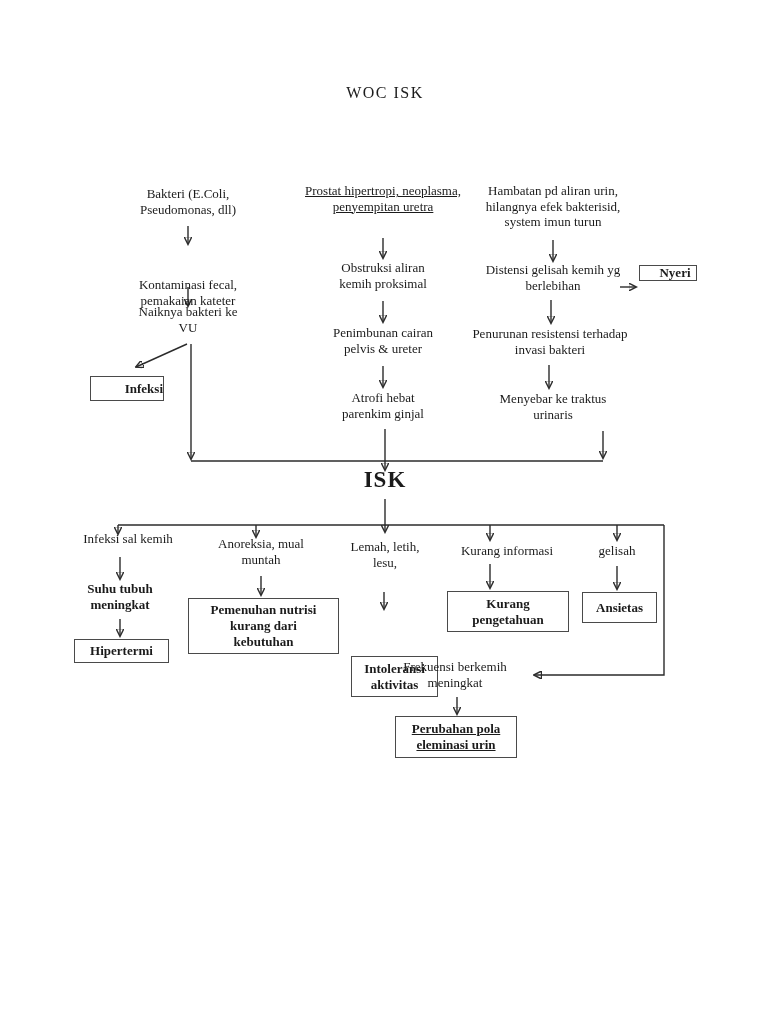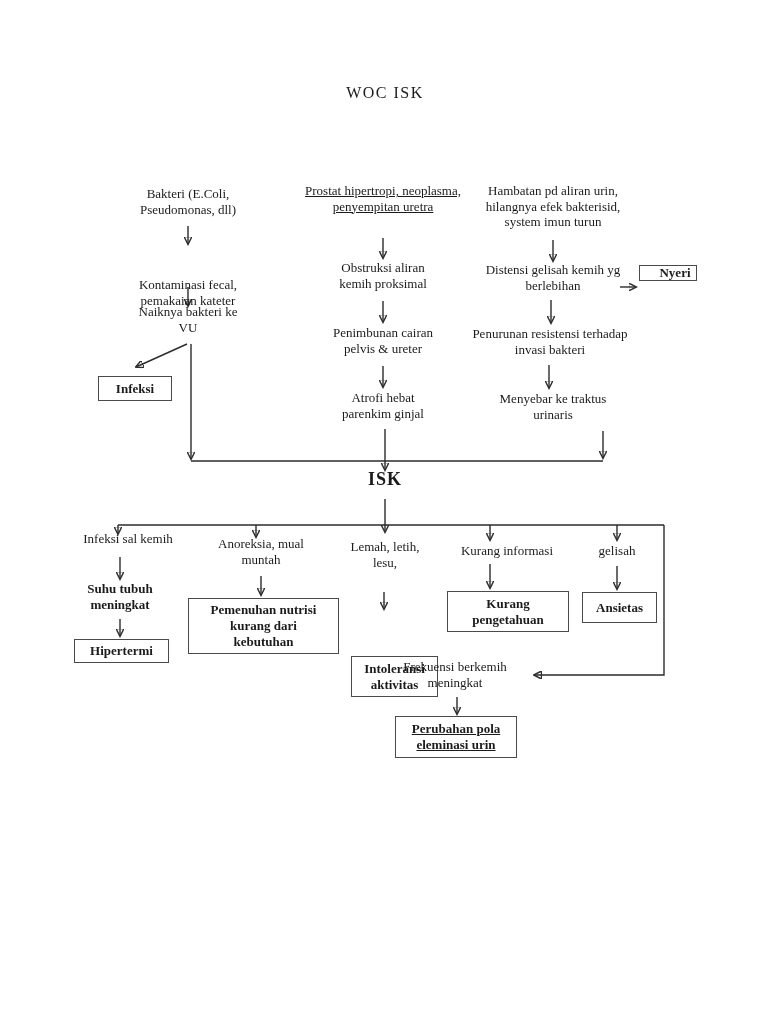--- a/index.html
+++ b/index.html
@@ -22,21 +22,21 @@
   }
   .node{
     position:absolute;
     font-size:13px;
     line-height:15.5px;
     text-align:center;
     white-space:pre-line;
   }
   .isk-node{
     font-weight:bold;
-    font-size:18px;
+    font-size:23px;
     letter-spacing:1px;
   }
   .box{
     position:absolute;
     border:1.5px solid #4a4a4a;
     background:#ffffff;
     display:flex;
     align-items:center;
     justify-content:center;
     text-align:center;
@@ -102,21 +102,21 @@
   </svg>
 
   <div class="title" style="left:300px;top:84px;width:170px;">WOC ISK</div>
 
   <div class="node" style="left:98px;top:186px;width:180px;">Bakteri (E.Coli,
 Pseudomonas, dll)</div>
   <div class="node" style="left:98px;top:245px;width:180px;margin-top:32px;">Kontaminasi fecal,
 pemakaian kateter</div>
   <div class="node" style="left:98px;top:304px;width:180px;">Naiknya bakteri ke
 VU</div>
-  <div class="box" style="left:98px;top:376px;width:74px;height:25px;">
+  <div class="box" style="left:90px;top:376px;width:74px;height:25px;justify-content:flex-end;">
     <span class="box-label">Infeksi</span>
   </div>
 
   <div class="node" style="left:288px;top:183px;width:190px;text-decoration:underline;">Prostat hipertropi, neoplasma,
 penyempitan uretra</div>
   <div class="node" style="left:303px;top:260px;width:160px;">Obstruksi aliran
 kemih proksimal</div>
   <div class="node" style="left:303px;top:325px;width:160px;">Penimbunan cairan
 pelvis &amp; ureter</div>
   <div class="node" style="left:303px;top:390px;width:160px;">Atrofi hebat

